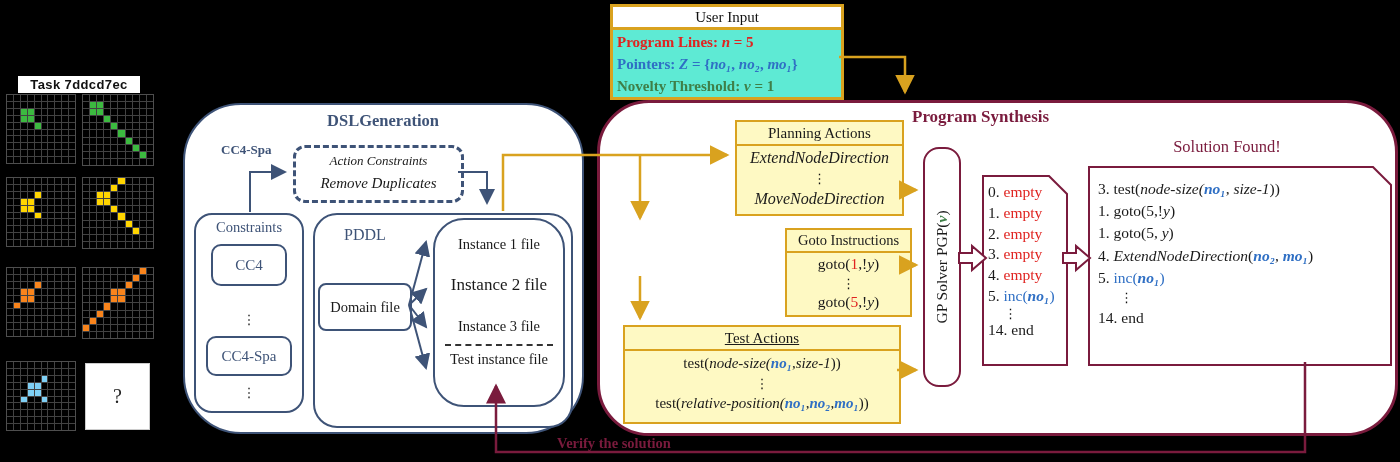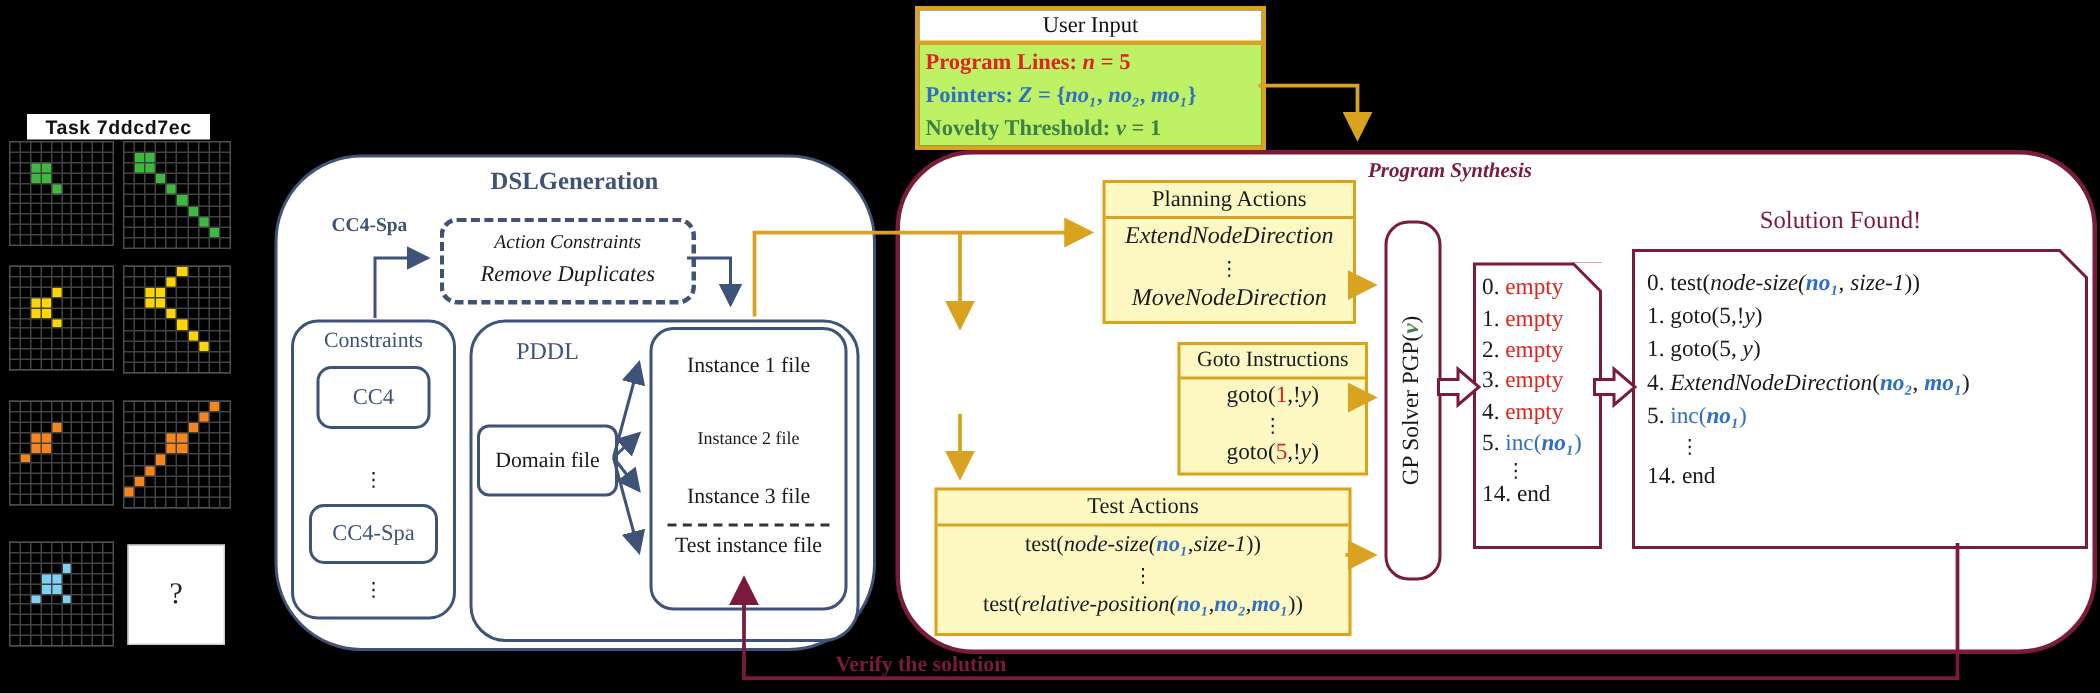--- a/index.html
+++ b/index.html
@@ -790,40 +790,40 @@
     <div class="navy-box ctr" style="margin:8px auto 16px;width:72px;height:38px;border-radius:10px;font-size:15px;color:var(--navy);">CC4</div>
     <div class="ctr dots" style="height:34px;">⋮</div>
     <div class="navy-box ctr" style="margin:0 auto;width:82px;height:36px;border-radius:10px;font-size:15px;color:var(--navy);">CC4-Spa</div>
     <div class="ctr dots" style="height:32px;">⋮</div>
   </div>
 
   <div class="abs navy-box" style="left:313px;top:213px;width:256px;height:211px;border-radius:24px;"></div>
   <div class="abs ctr" style="left:330px;top:225px;width:70px;height:20px;font-size:16px;color:var(--navy);">PDDL</div>
   <div class="abs navy-box ctr" style="left:318px;top:283px;width:90px;height:44px;border-radius:8px;font-size:14.5px;">Domain file</div>
 
-  <div class="abs navy-box" style="left:433px;top:218px;width:128px;height:185px;border-radius:16px;">
+  <div class="abs navy-box" style="left:433px;top:218px;width:128px;height:185px;border-radius:31px;">
     <div class="ctr" style="margin-top:16px;font-size:14.5px;">Instance 1 file</div>
-    <div class="ctr" style="margin-top:32px;font-size:12px;">Instance 2 file</div>
+    <div class="ctr" style="margin-top:22px;font-size:17px;">Instance 2 file</div>
     <div class="ctr" style="margin-top:23px;font-size:14.5px;">Instance 3 file</div>
     <div style="margin:9px 10px 0;border-top:2px dashed #333;"></div>
     <div class="ctr" style="margin-top:5px;font-size:14.5px;">Test instance file</div>
   </div>
 
   <div class="abs" style="left:610px;top:4px;width:228px;height:90px;border:3px solid var(--gold);background:#000;z-index:20;">
     <div class="ctr" style="height:20px;background:#fff;border-bottom:3px solid var(--gold);font-size:15px;color:#111;">User Input</div>
-    <div style="padding:1px 0 0 4px;font-size:15px;line-height:22px;background:#bef264;">
+    <div style="padding:1px 0 0 4px;font-size:15px;line-height:22px;background:#5eead4;">
       <div><span class="sg-red sg-b">Program Lines: </span><span class="sg-red sg-b sg-it">n</span><span class="sg-red sg-b"> = 5</span></div>
       <div><span class="sg-blue sg-b">Pointers: </span><span class="sg-blue sg-b sg-it">Z</span><span class="sg-blue sg-b"> = {</span><span class="sg-blue sg-b sg-it">no₁</span><span class="sg-blue sg-b">, </span><span class="sg-blue sg-b sg-it">no₂</span><span class="sg-blue sg-b">, </span><span class="sg-blue sg-b sg-it">mo₁</span><span class="sg-blue sg-b">}</span></div>
       <div><span class="sg-green sg-b">Novelty Threshold: </span><span class="sg-green sg-b sg-it">ν</span><span class="sg-green sg-b"> = 1</span></div>
     </div>
   </div>
 
   <div class="abs" style="left:597px;top:100px;width:795px;height:330px;border:3px solid var(--maroon);
        background:#fff;border-radius:52px;"></div>
-  <div class="abs" style="left:912px;top:107px;font-weight:bold;font-size:14px;color:var(--maroon);font-style:italic;">Program Synthesis</div>
+  <div class="abs" style="left:912px;top:107px;font-weight:bold;font-size:17px;color:var(--maroon);">Program Synthesis</div>
 
   <div class="abs gold-box" style="left:735px;top:120px;width:165px;height:92px;">
     <div class="hdr" style="height:22px;">Planning Actions</div>
     <div class="ctr" style="height:23px;font-size:16px;">
         <span class="sg-it">ExtendNodeDirection</span>
       </div>
     <div class="ctr dots" style="height:18px;">
         <span>⋮</span>
       </div>
     <div class="ctr" style="height:23px;font-size:16px;">
@@ -847,21 +847,21 @@
     <div class="ctr" style="height:22px;font-size:15.5px;">
         <span>goto(</span>
         <span class="sg-red">5</span>
         <span>,!</span>
         <span class="sg-it">y</span>
         <span>)</span>
       </div>
   </div>
 
   <div class="abs gold-box" style="left:623px;top:325px;width:274px;height:95px;">
-    <div class="hdr" style="height:22px;">Test Actions</div>
+    <div class="hdr" style="height:22px;text-decoration:underline;">Test Actions</div>
     <div class="ctr" style="height:24px;font-size:15px;">
         <span>test(</span>
         <span class="sg-it">node-size(</span>
         <span class="sg-ptr">no₁</span>
         <span>, </span>
         <span class="sg-it">size-1</span>
         <span>))</span>
       </div>
     <div class="ctr dots" style="height:16px;">
         <span>⋮</span>
@@ -901,21 +901,21 @@
   </div>
 
   <div class="abs ctr" style="left:1127px;top:137px;width:200px;height:20px;font-size:16.5px;color:var(--maroon);">Solution Found!</div>
 
   <div class="abs doc" style="left:1088px;top:166px;width:300px;height:196px;">
     <svg class="fold" width="20" height="20">
       <path d="M0 0 L20 20 L20 0 Z" fill="#fff"></path>
       <path d="M0 0 L20 20" stroke="#7a1b3d" stroke-width="2" fill="none"></path>
     </svg>
     <div style="padding:10px 0 0 8px;font-size:15.5px;line-height:22.2px;">
-      <div><span>0. test(</span><span class="sg-it">node-size(</span><span class="sg-ptr">no₁</span><span>, </span><span class="sg-it">size-1</span><span>))</span></div>
+      <div><span>3. test(</span><span class="sg-it">node-size(</span><span class="sg-ptr">no₁</span><span>, </span><span class="sg-it">size-1</span><span>))</span></div>
       <div><span>1. goto(5,!</span><span class="sg-it">y</span><span>)</span></div>
       <div><span>1. goto(5, </span><span class="sg-it">y</span><span>)</span></div>
       <div><span>4. </span><span class="sg-it">ExtendNodeDirection</span><span>(</span><span class="sg-ptr">no₂</span><span>, </span><span class="sg-ptr">mo₁</span><span>)</span></div>
       <div><span>5. </span><span class="sg-blue">inc(</span><span class="sg-ptr">no₁</span><span class="sg-blue">)</span></div>
       <div class="dots" style="padding-left:22px;line-height:18px;"><span>⋮</span></div>
       <div><span>14. end</span></div>
     </div>
   </div>
 
   <div class="abs" style="left:557px;top:435px;font-size:14.5px;font-weight:bold;color:var(--maroon);z-index:70;">Verify the solution</div>

